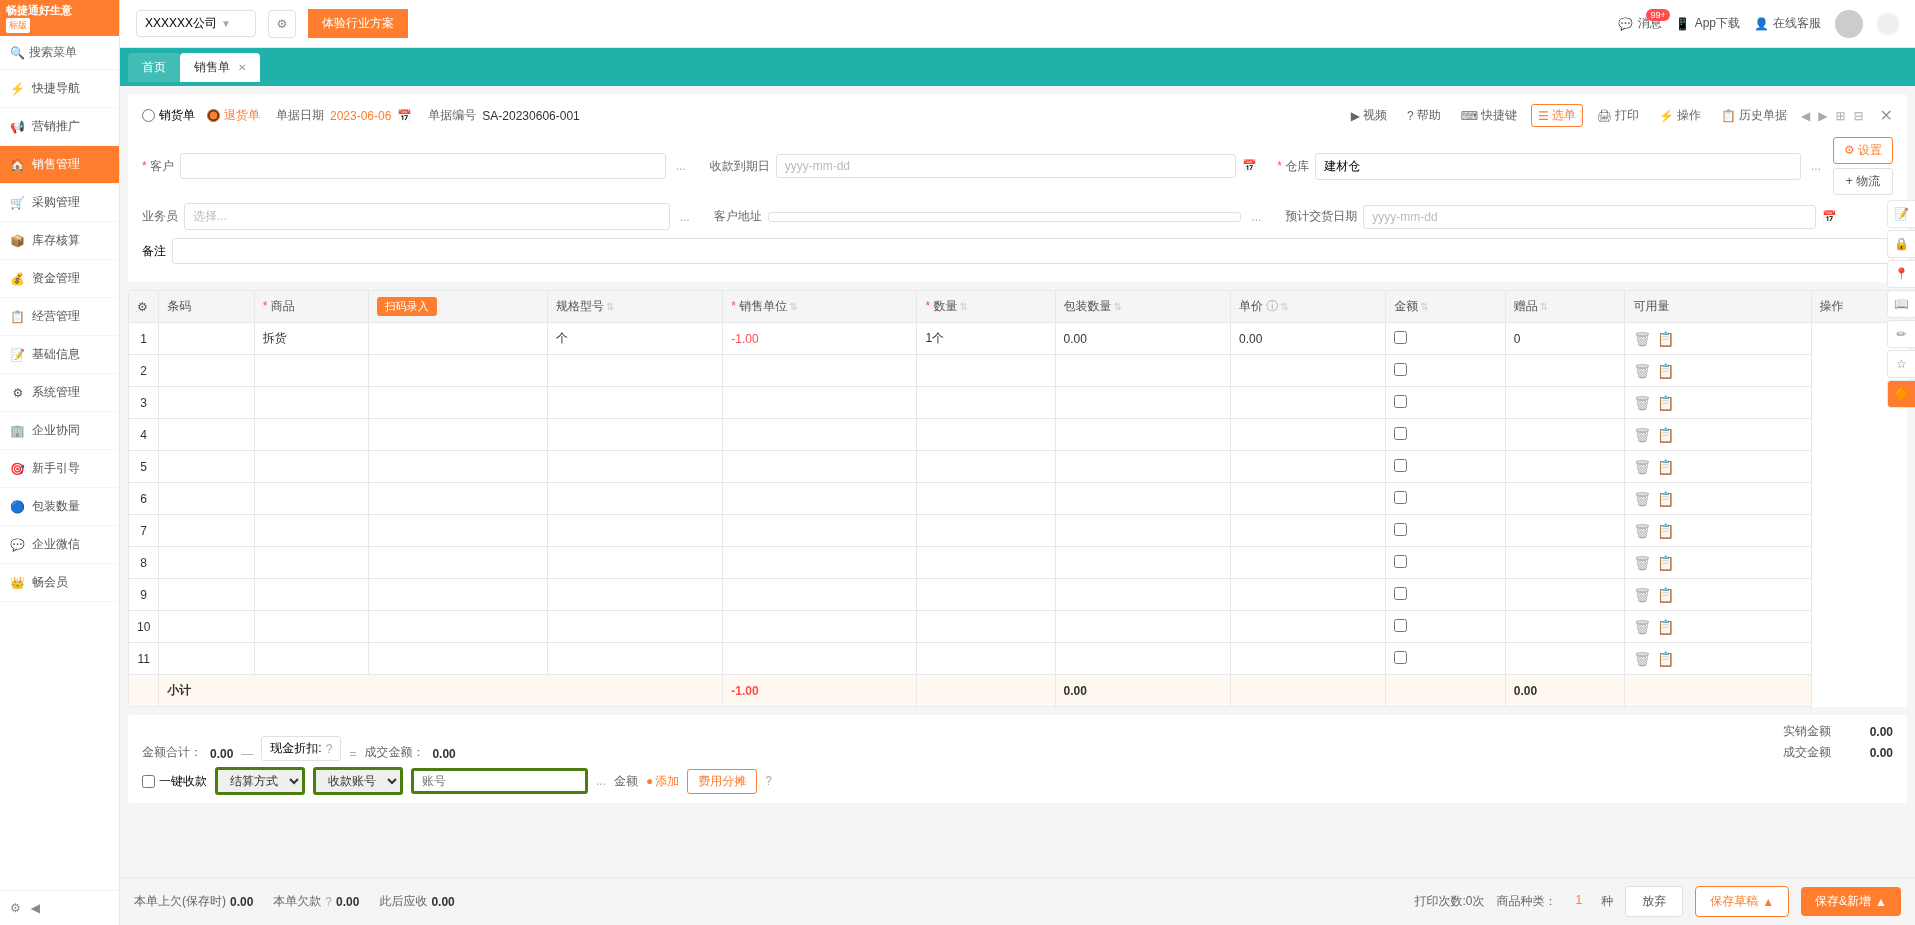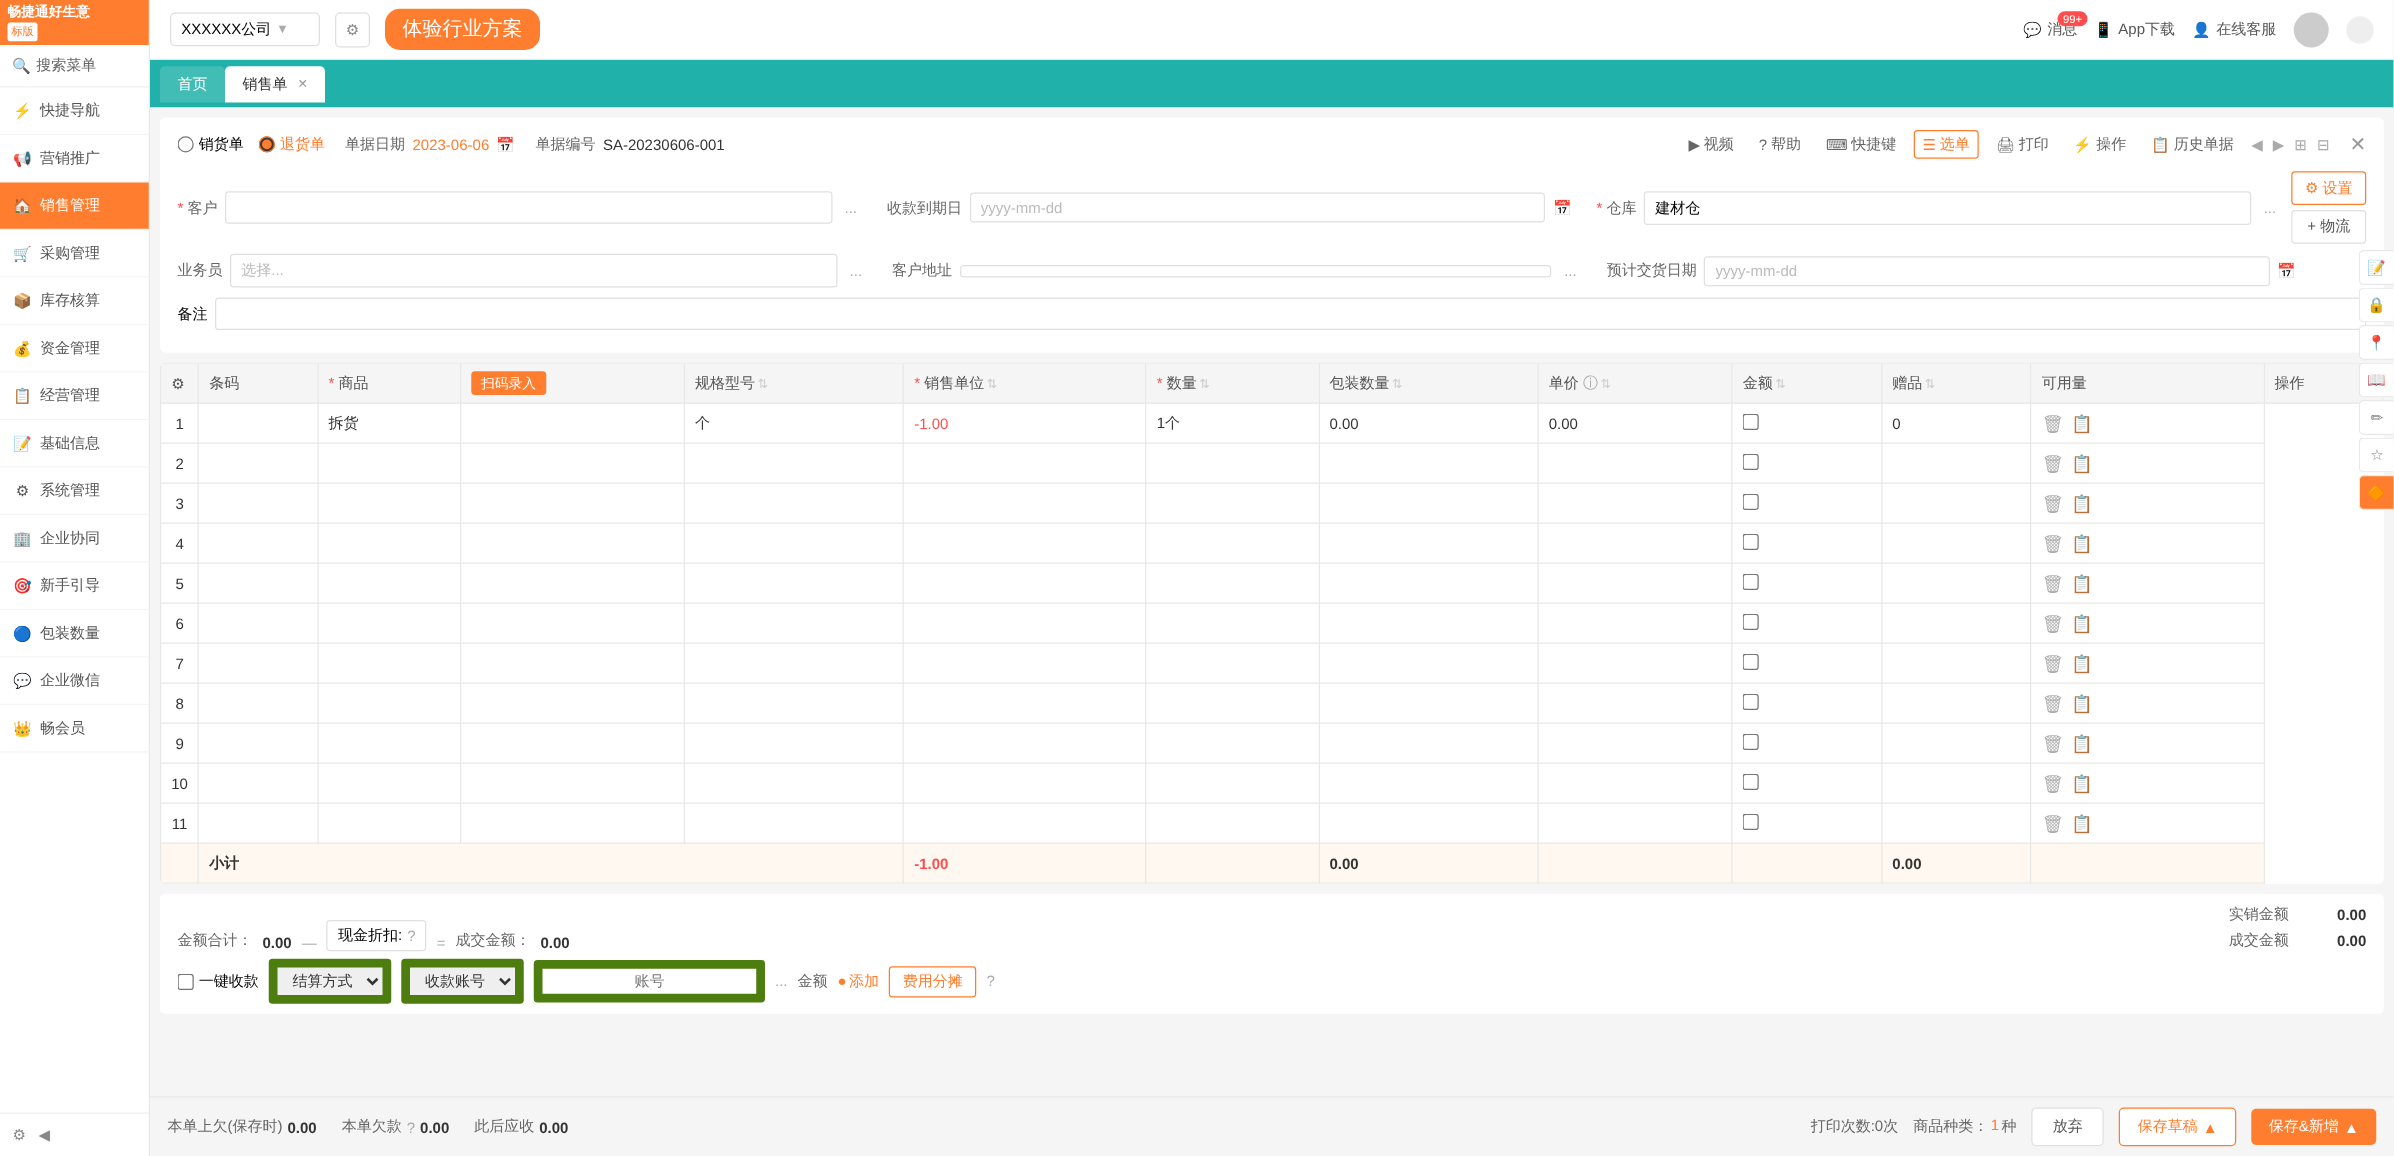--- a/index.html
+++ b/index.html
@@ -17,21 +17,21 @@
     .sidebar-item .icon { width: 16px; text-align: center; }
     .sidebar-bottom { margin-top: auto; padding: 10px; display: flex; gap: 10px; border-top: 1px solid #f0f0f0; }
 
     
     .main { flex: 1; display: flex; flex-direction: column; overflow: hidden; }
 
     
     .topbar { height: 48px; background: #fff; display: flex; align-items: center; padding: 0 16px; gap: 12px; border-bottom: 1px solid #e8e8e8; flex-shrink: 0; }
     .company-select { display: flex; align-items: center; gap: 4px; border: 1px solid #e0e0e0; padding: 4px 8px; border-radius: 4px; cursor: pointer; min-width: 120px; }
     .gear-btn { width: 28px; height: 28px; border: 1px solid #e0e0e0; border-radius: 4px; display: flex; align-items: center; justify-content: center; cursor: pointer; color: #888; }
-    .trial-btn { background: #ff7d2e; color: #fff; border: none; padding: 6px 14px; border-radius: 12px; cursor: pointer; font-size: 16px; font-family: Liberation Serif, serif; }
+    .trial-btn { background: #ff7d2e; color: #fff; border: none; padding: 6px 14px; border-radius: 0; cursor: pointer; font-size: 12px; font-family: Liberation Serif, serif; }
     .topbar-right { margin-left: auto; display: flex; align-items: center; gap: 14px; }
     .topbar-right-item { display: flex; align-items: center; gap: 4px; cursor: pointer; color: #555; position: relative; }
     .badge { background: #ff4d4f; color: #fff; font-size: 9px; padding: 1px 4px; border-radius: 8px; position: absolute; top: -6px; right: -8px; }
     .avatar { width: 28px; height: 28px; background: #ccc; border-radius: 50%; }
 
     
     .tabbar { background: #20b2aa; display: flex; align-items: center; padding: 0 8px; height: 38px; flex-shrink: 0; }
     .tab { padding: 6px 14px; cursor: pointer; color: rgba(255,255,255,0.8); border-radius: 4px 4px 0 0; font-size: 12px; display: flex; align-items: center; gap: 4px; }
     .tab.home { background: rgba(255,255,255,0.15); color: #fff; }
     .tab.active { background: #fff; color: #333; }
@@ -83,38 +83,38 @@
     .footer-area { background: #fff; margin: 0 8px 4px; border-radius: 4px; padding: 8px 14px; flex-shrink: 0; }
     .footer-row1 { display: flex; align-items: flex-end; gap: 8px; margin-bottom: 6px; }
     .footer-label { color: #666; }
     .footer-value { color: #333; font-weight: bold; }
     .footer-dash { color: #aaa; }
     .cash-label { border: 1px solid #e0e0e0; border-radius: 3px; padding: 3px 8px; display: flex; align-items: center; gap: 4px; }
     .equals-sign { color: #aaa; }
     .deal-amount { color: #333; font-weight: bold; }
     .footer-row2 { display: flex; align-items: center; gap: 8px; }
     .checkbox-item { display: flex; align-items: center; gap: 4px; }
-    .select-field { border: 7px solid #4d7c0f; border-radius: 3px; padding: 3px 8px; color: #333; min-width: 80px; text-align: center; }
+    .select-field { border: 3px solid #4d7c0f; border-radius: 3px; padding: 3px 8px; color: #333; min-width: 80px; }
     .add-btn { color: #ff7d2e; cursor: pointer; display: flex; align-items: center; gap: 2px; }
     .fee-btn { border: 1px solid #ff7d2e; color: #ff7d2e; background: #fff; border-radius: 3px; padding: 3px 10px; cursor: pointer; }
     .help-icon { color: #aaa; cursor: pointer; }
 
     
     .bottom-bar { background: #f5f5f5; padding: 8px 14px; display: flex; align-items: center; gap: 20px; flex-shrink: 0; border-top: 1px solid #e8e8e8; }
     .bottom-info { display: flex; align-items: center; gap: 4px; color: #666; }
     .bottom-info .val { color: #333; font-weight: bold; }
     .bottom-right { margin-left: auto; display: flex; align-items: center; gap: 12px; }
     .summary-row { display: flex; gap: 12px; align-items: center; }
     .summary-label { color: #666; }
     .summary-value { color: #333; font-weight: bold; min-width: 50px; text-align: right; }
     .discard-btn { border: 1px solid #e0e0e0; background: #fff; color: #555; padding: 6px 16px; border-radius: 4px; cursor: pointer; }
     .save-draft-btn { border: 1px solid #ff7d2e; background: #fff; color: #ff7d2e; padding: 6px 14px; border-radius: 4px; cursor: pointer; display: flex; align-items: center; gap: 4px; }
     .save-new-btn { background: #ff7d2e; color: #fff; border: none; padding: 6px 14px; border-radius: 4px; cursor: pointer; display: flex; align-items: center; gap: 4px; }
     .print-info { color: #666; }
-    .category-info { color: #666; display: flex; align-items: flex-start; gap: 2px; }
+    .category-info { color: #666; display: flex; align-items: flex-start; gap: 19px; }
     .category-num { color: #ff7d2e; }
 
     
     .right-float { position: fixed; right: 0; top: 200px; display: flex; flex-direction: column; gap: 2px; z-index: 100; }
     .float-btn { width: 28px; height: 28px; background: #fff; border: 1px solid #e8e8e8; border-right: none; border-radius: 4px 0 0 4px; display: flex; align-items: center; justify-content: center; cursor: pointer; color: #888; font-size: 12px; }
     .float-btn.orange { background: #ff7d2e; color: #fff; }
   </style>
 </head>
 <body>
 

